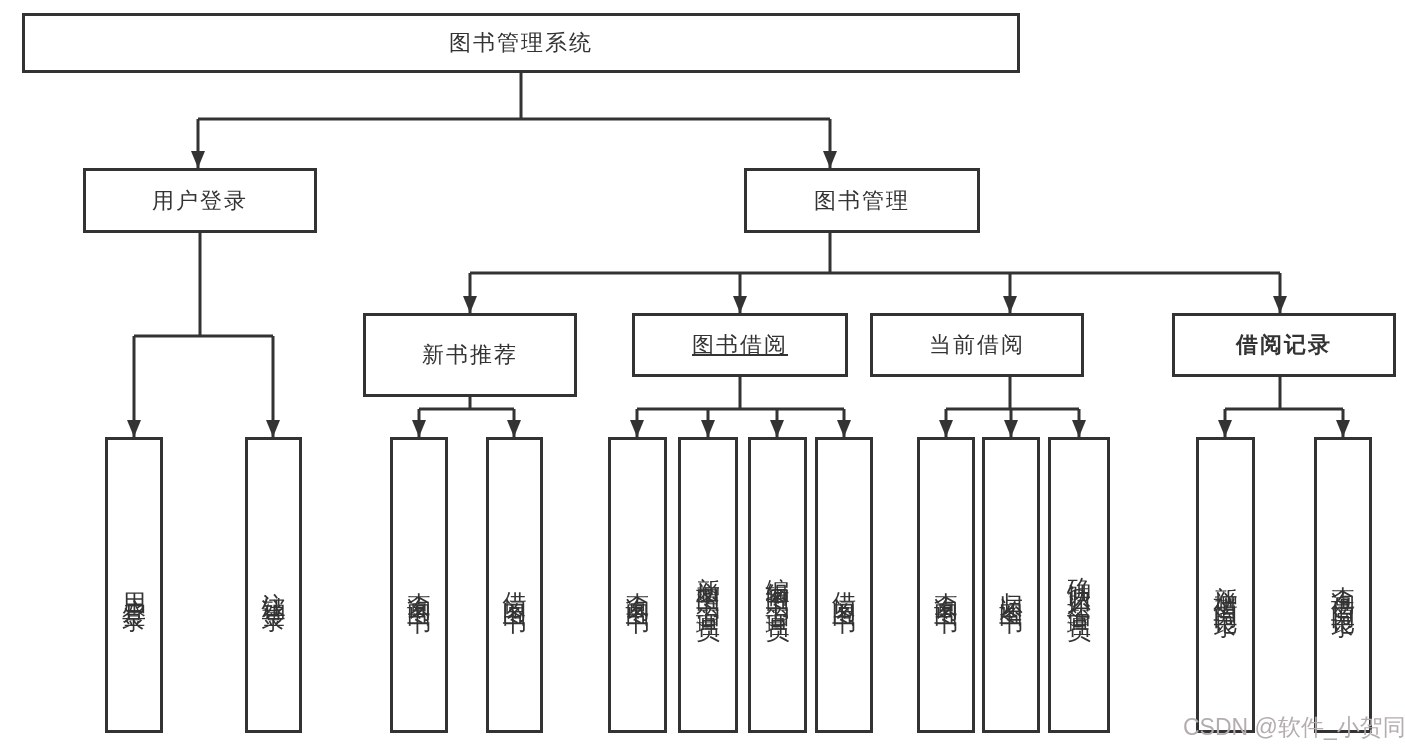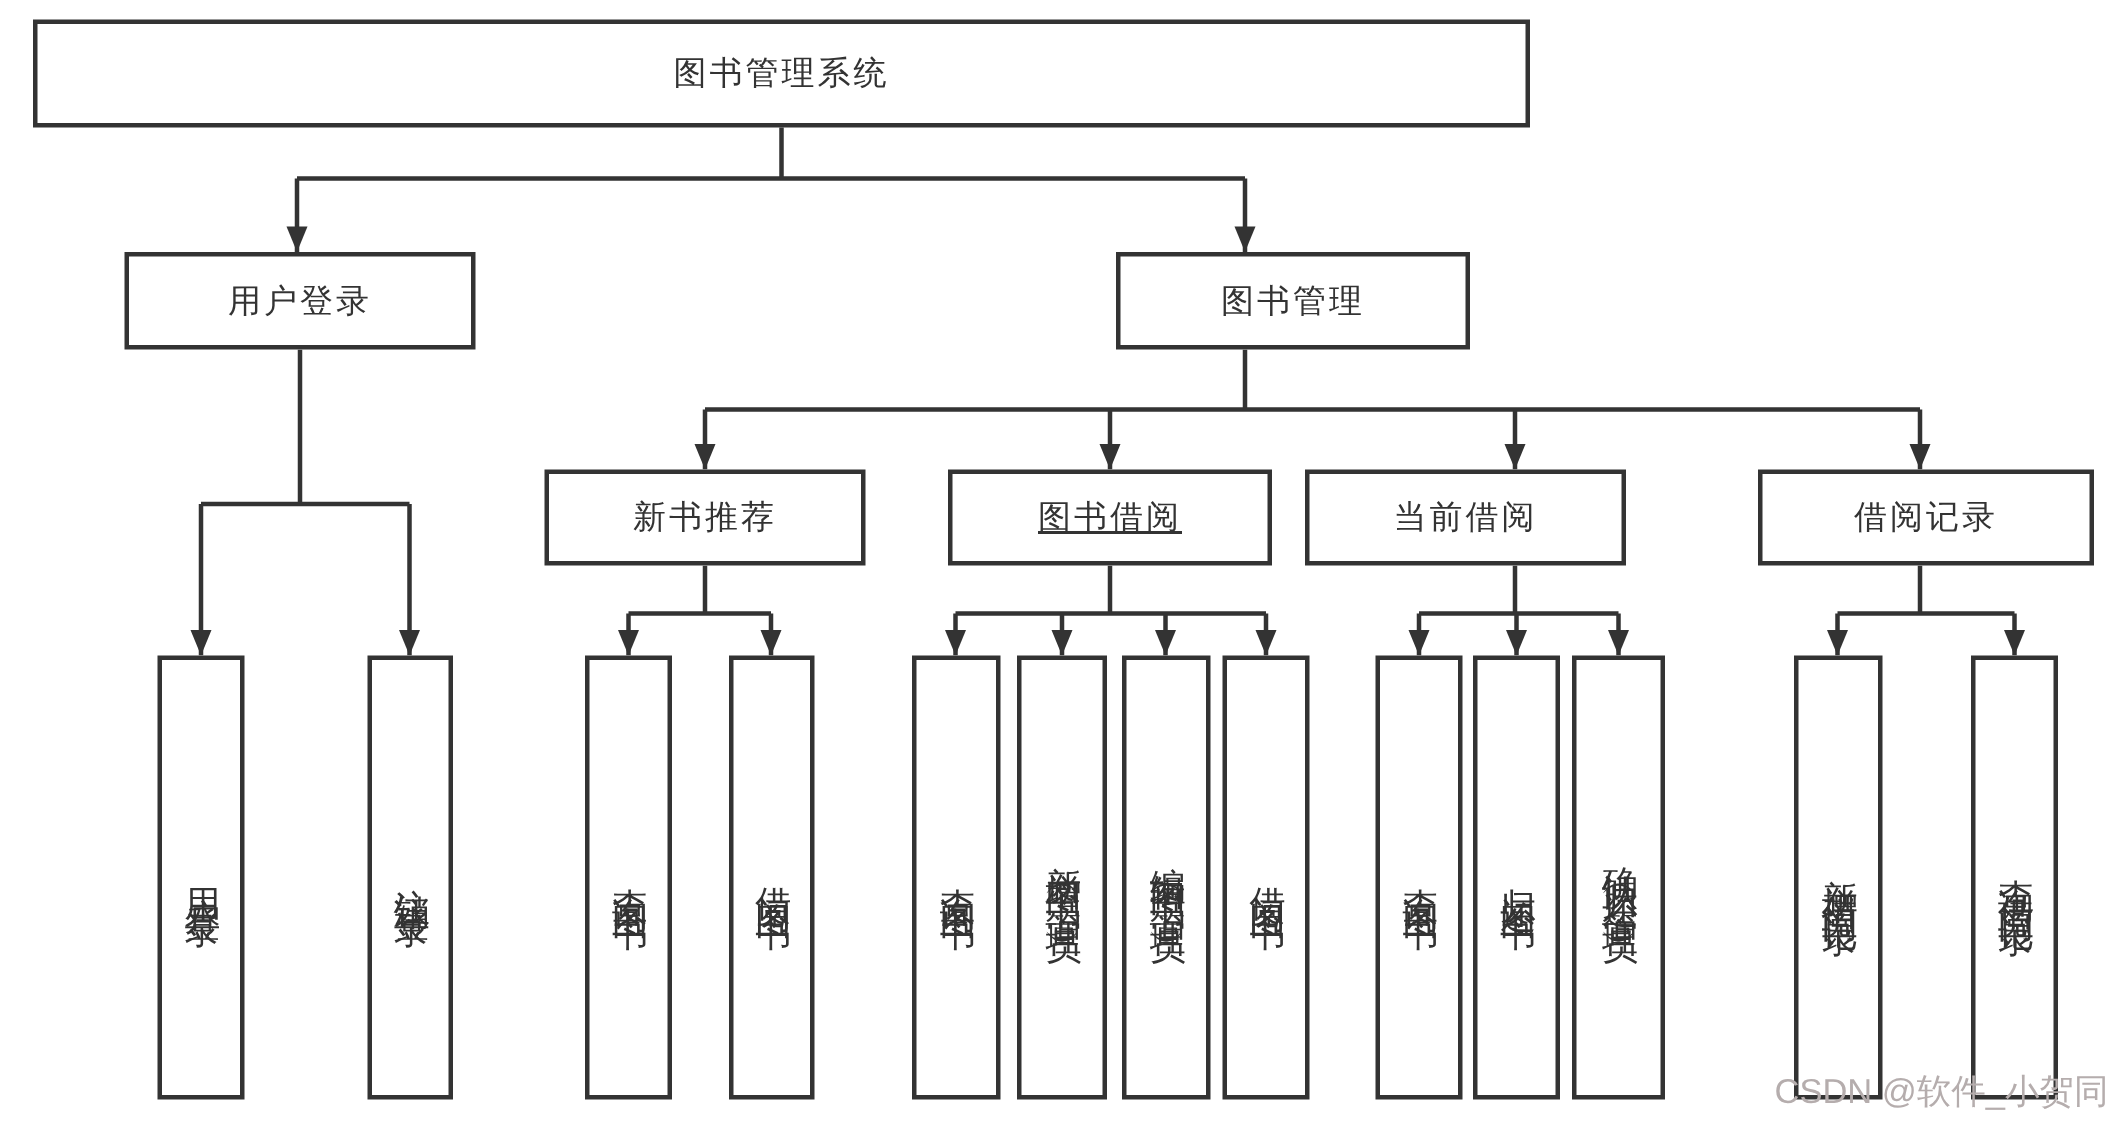--- a/index.html
+++ b/index.html
@@ -101,29 +101,29 @@
       <polygon points="1004,420 1018,420 1011,437"></polygon>
       <polygon points="1072,420 1086,420 1079,437"></polygon>
     </g>
     <g>
       <path d="M1280 377 V409 M1225 409 H1343 M1225 409 V437 M1343 409 V437"></path>
       <polygon points="1218,420 1232,420 1225,437"></polygon>
       <polygon points="1336,420 1350,420 1343,437"></polygon>
     </g>
   </svg>
 
-  <div class="node hbox" style="left:22px;top:13px;width:998px;height:72px;">图书管理系统</div>
+  <div class="node hbox" style="left:22px;top:13px;width:998px;height:60px;">图书管理系统</div>
 
   <div class="node hbox" style="left:83px;top:168px;width:234px;height:65px;">用户登录</div>
   <div class="node hbox" style="left:712px;top:168px;width:236px;height:65px;margin-left:32px;">图书管理</div>
 
-  <div class="node hbox" style="left:363px;top:313px;width:214px;height:64px;">新书推荐</div>
+  <div class="node hbox" style="left:363px;top:313px;width:214px;height:84px;">新书推荐</div>
   <div class="node hbox" style="left:632px;top:313px;width:216px;height:64px;text-decoration:underline;">图书借阅</div>
   <div class="node hbox" style="left:870px;top:313px;width:214px;height:64px;text-align:right;">当前借阅</div>
-  <div class="node hbox" style="left:1172px;top:313px;width:224px;height:64px;">借阅记录</div>
+  <div class="node hbox" style="left:1172px;top:313px;width:224px;height:64px;font-weight:bold;">借阅记录</div>
 
   <div class="node vbox" style="left:105px;top:437px;width:58px;height:296px;">用户登录</div>
   <div class="node vbox" style="left:245px;top:437px;width:57px;height:296px;">注销登录</div>
 
   <div class="node vbox" style="left:390px;top:437px;width:58px;height:296px;">查询图书</div>
   <div class="node vbox" style="left:486px;top:437px;width:57px;height:296px;">借阅图书</div>
 
   <div class="node vbox" style="left:608px;top:437px;width:59px;height:296px;">查询图书</div>
   <div class="node vbox" style="left:678px;top:437px;width:60px;height:296px;">新增图书（管理员）</div>
   <div class="node vbox" style="left:748px;top:437px;width:59px;height:296px;">编辑图书（管理员）</div>

